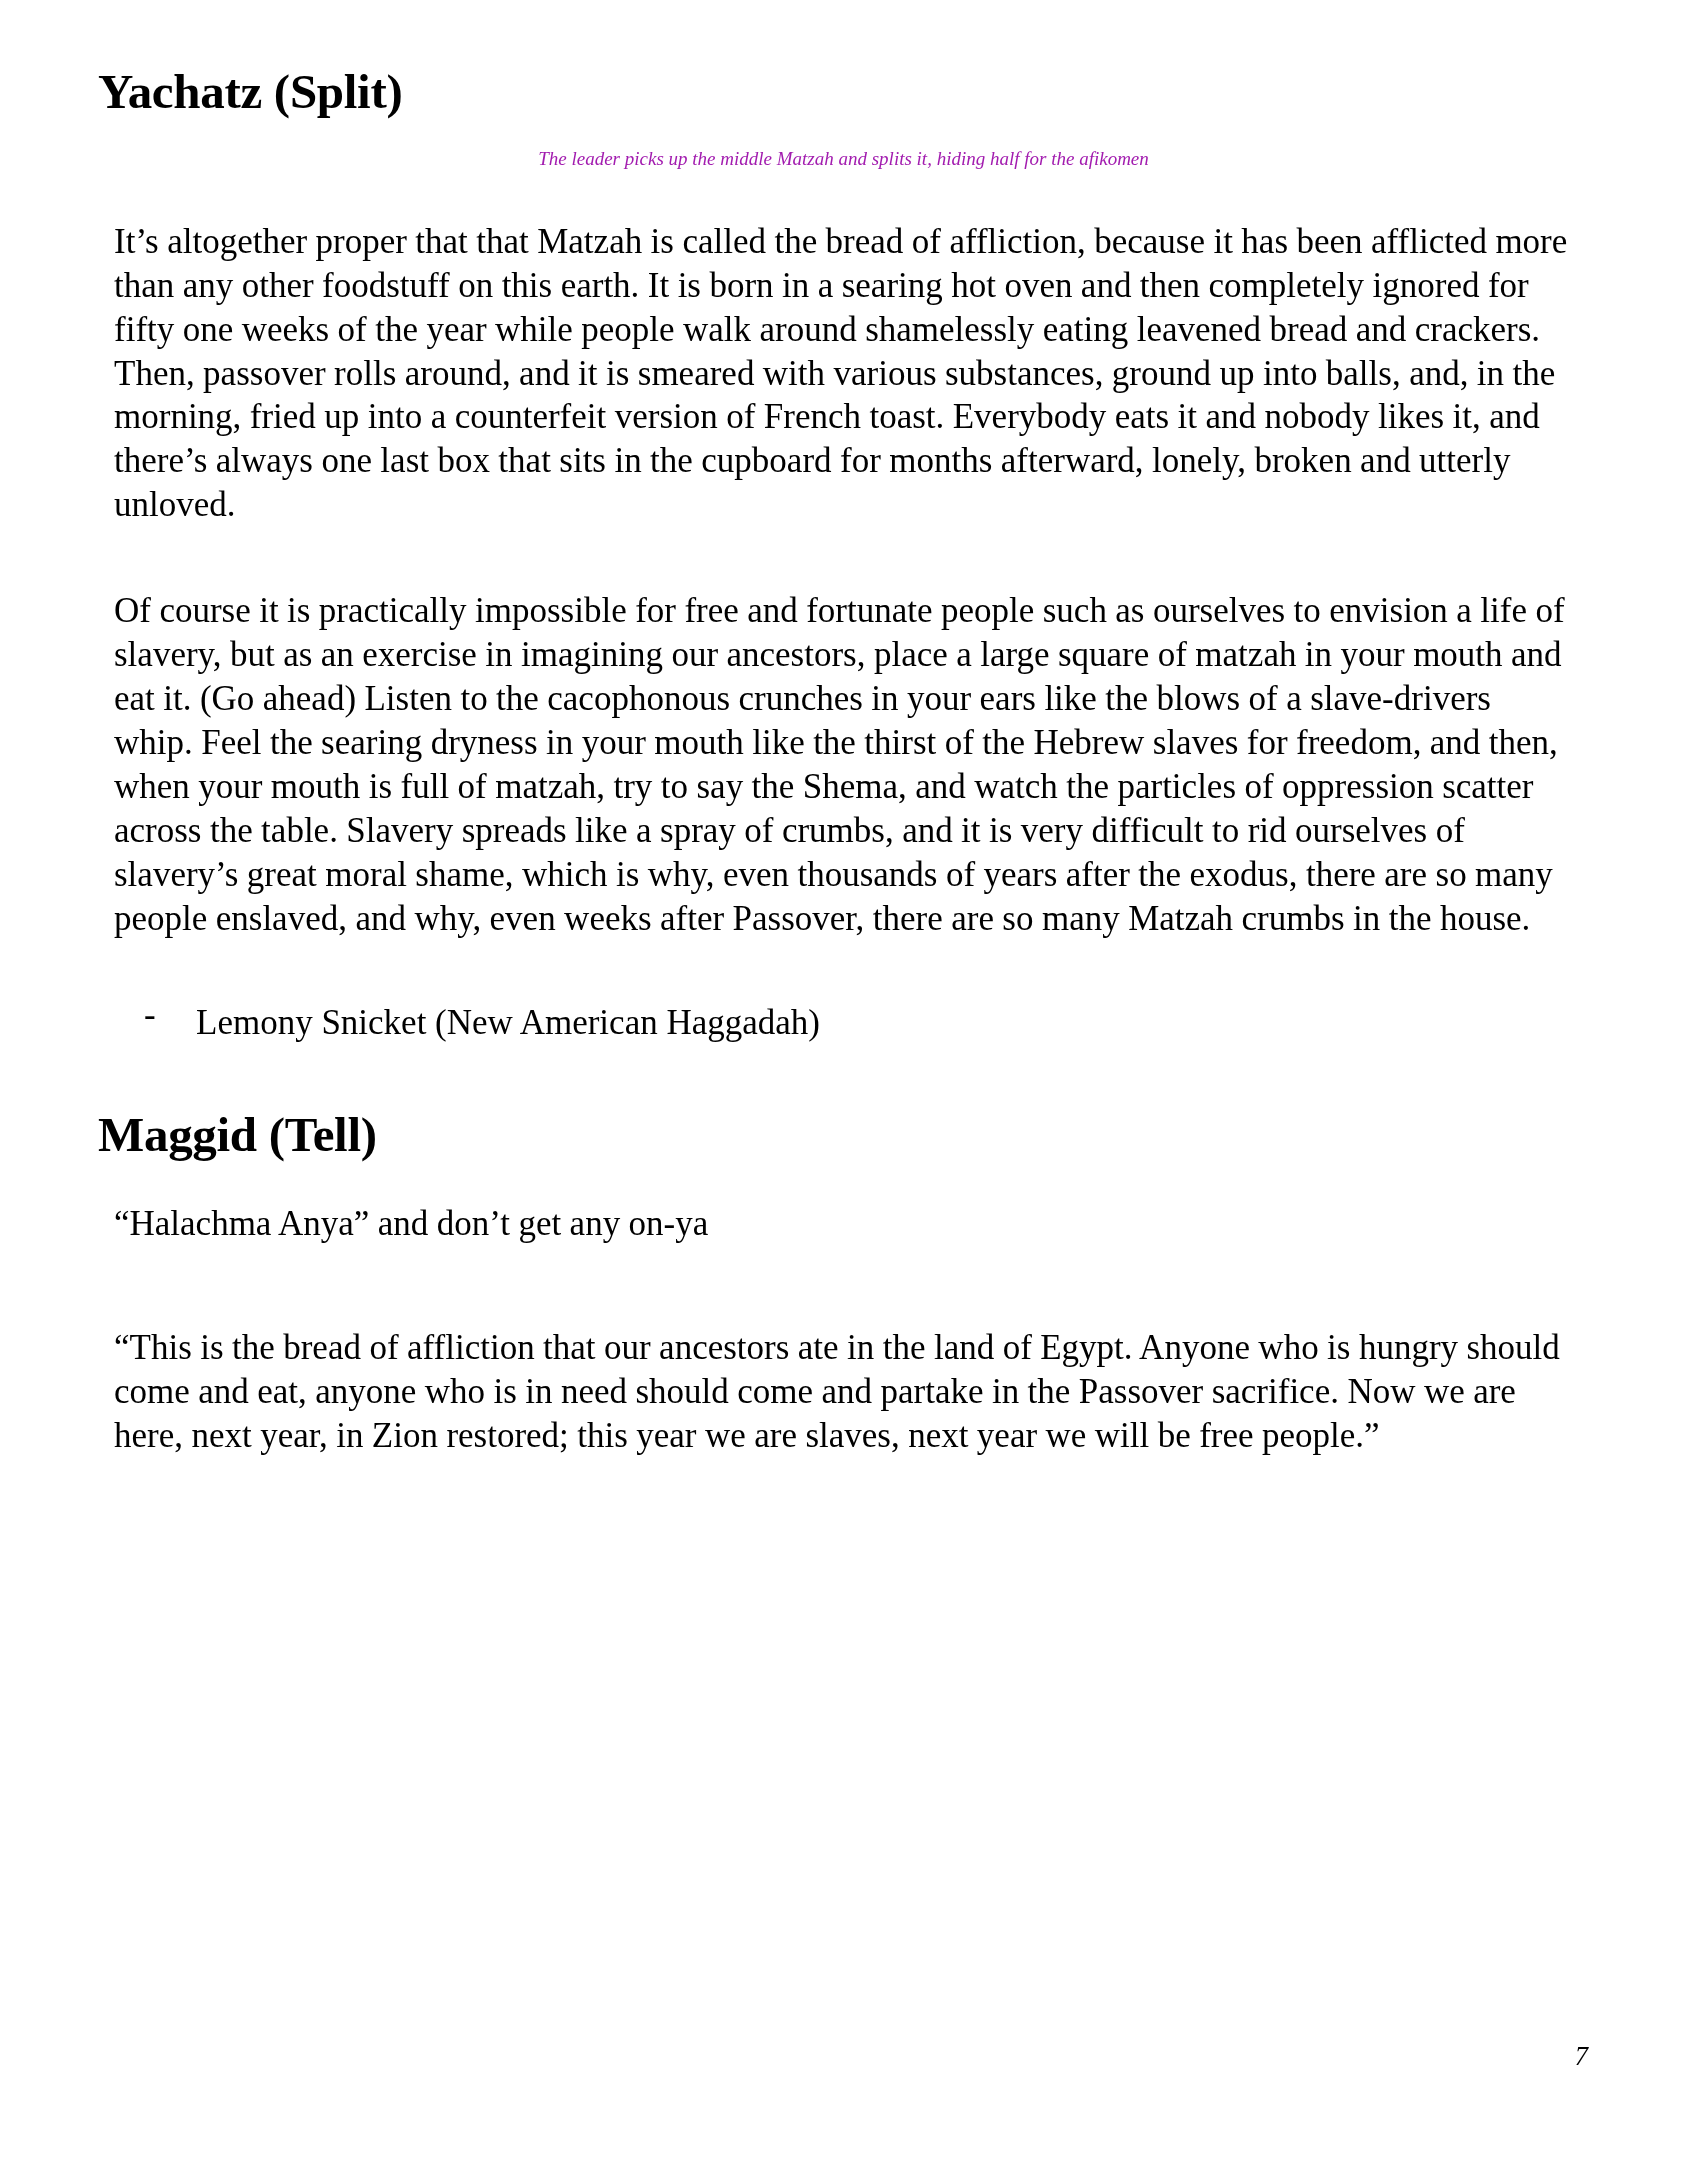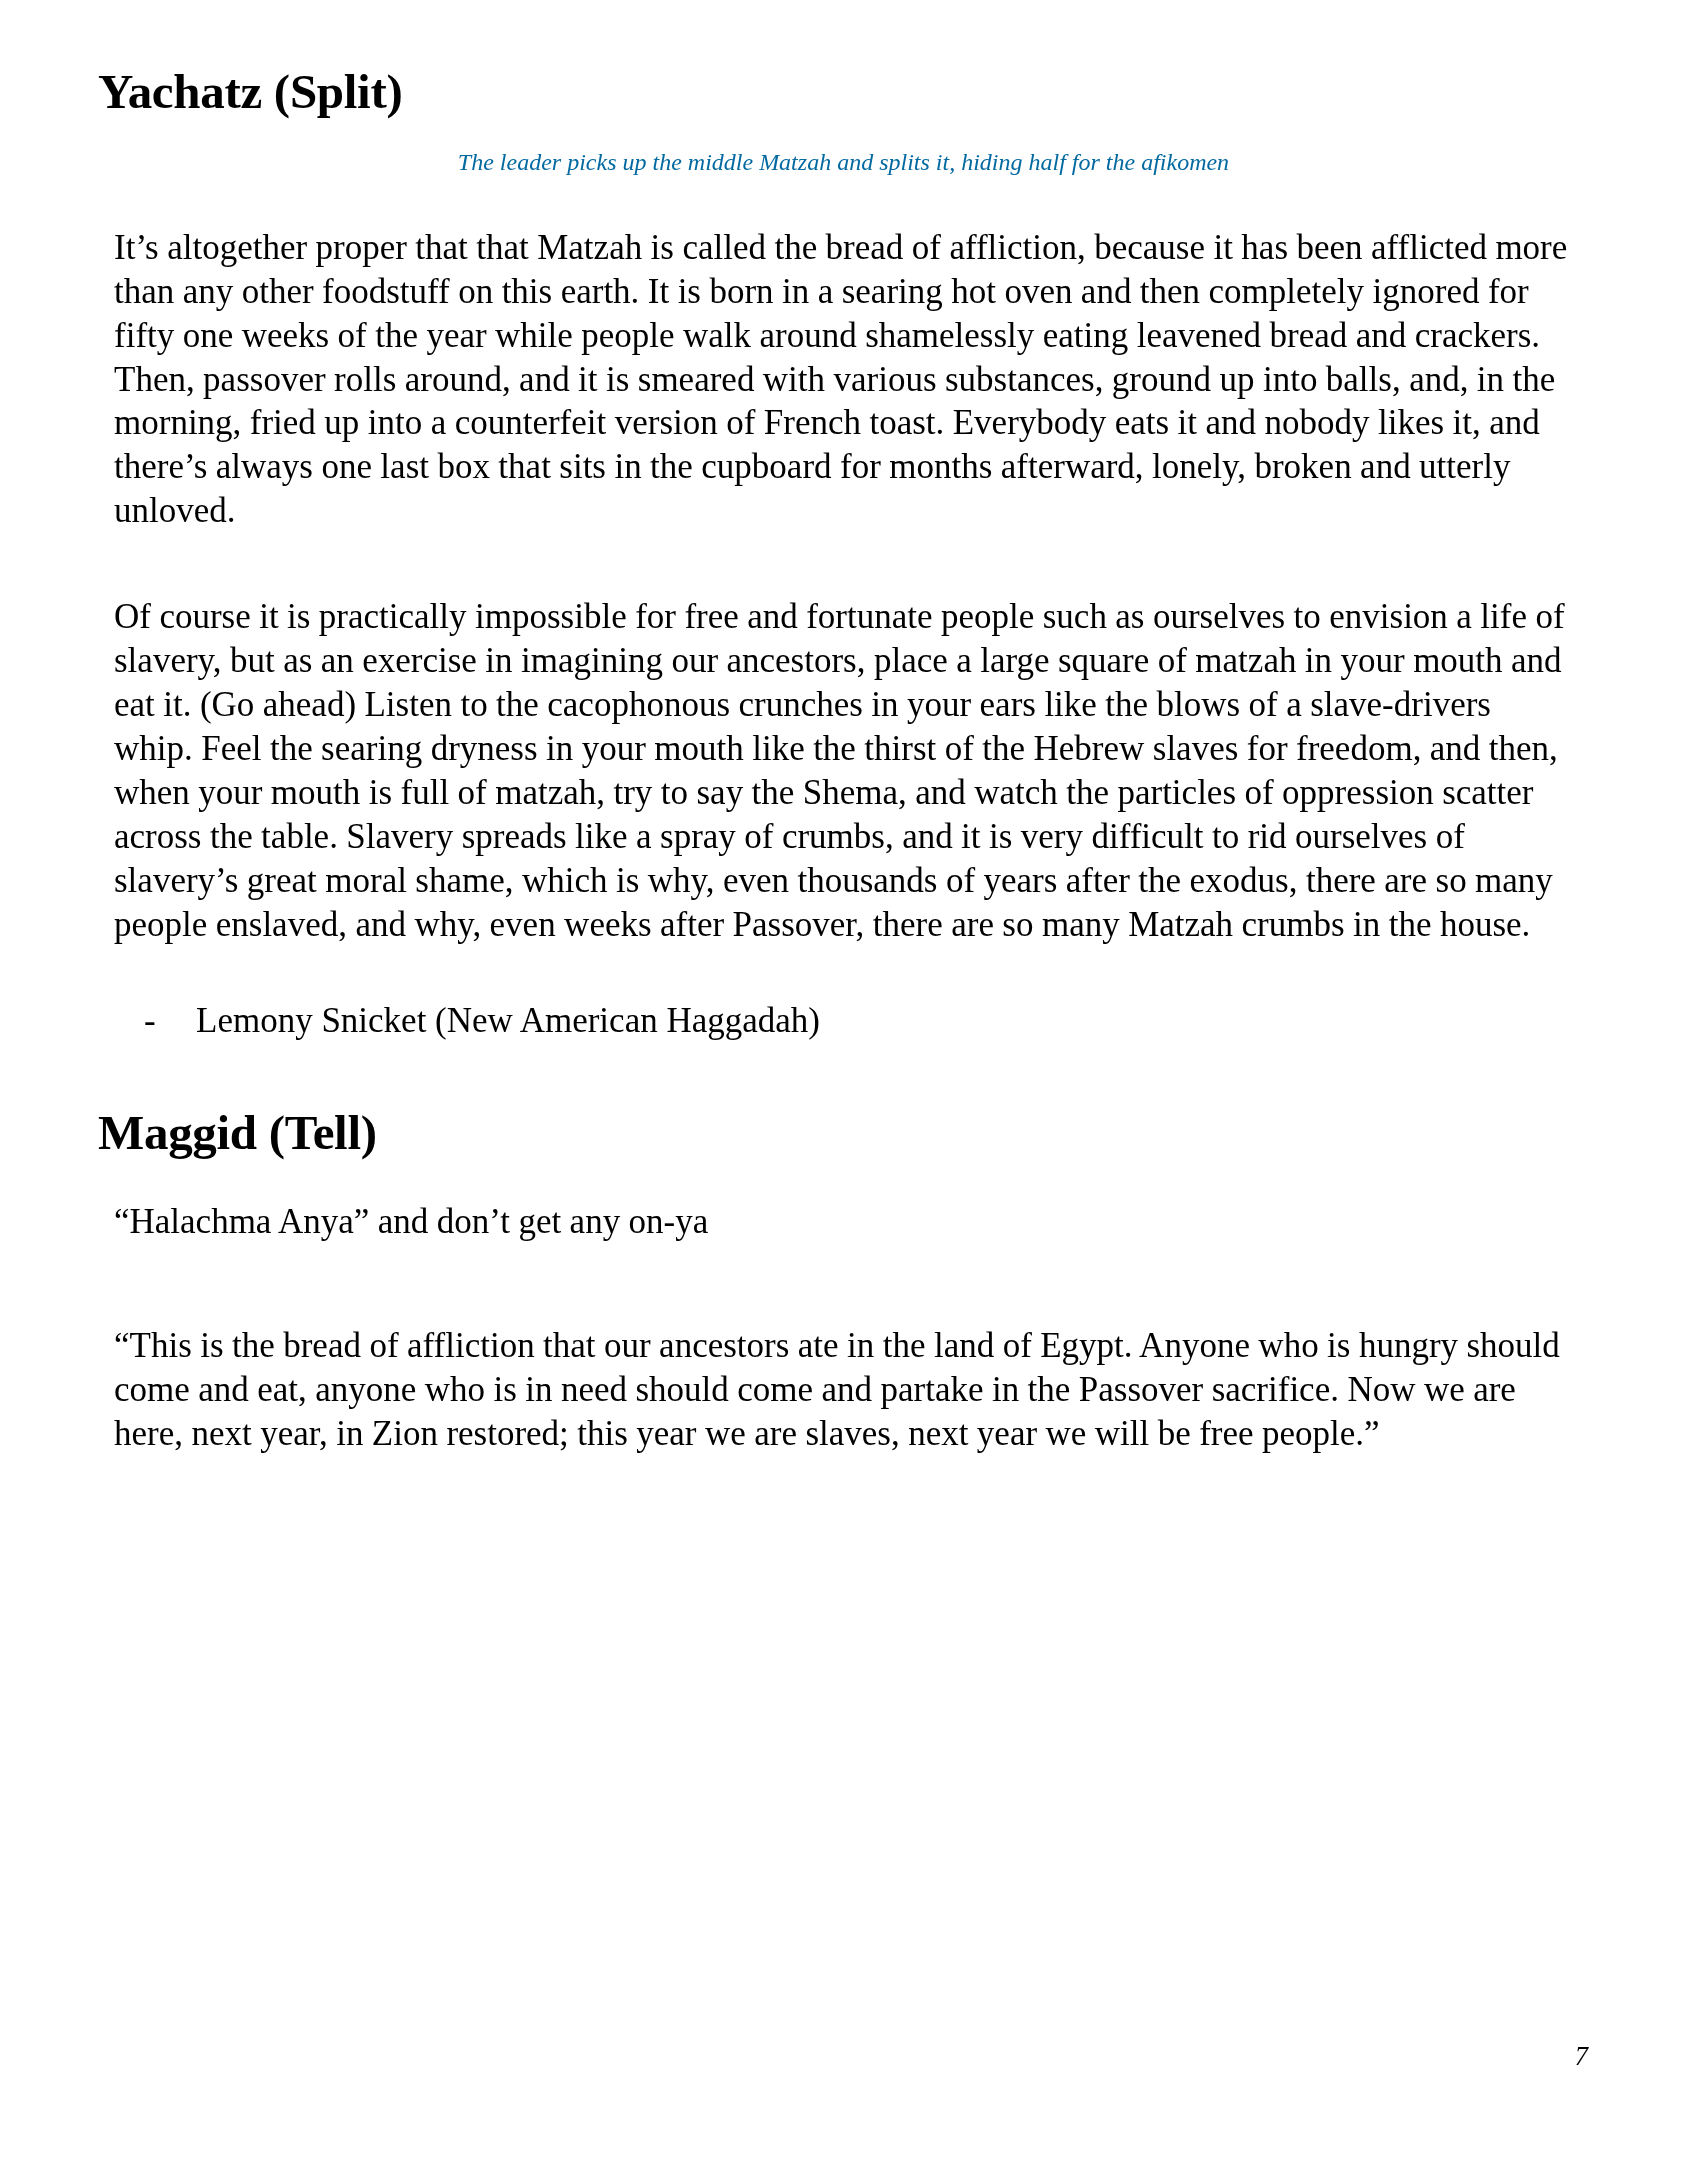--- a/index.html
+++ b/index.html
@@ -33,26 +33,26 @@
     font-size: 49px;
     line-height: 1.06;
     letter-spacing: -0.3px;
     margin: 0;
     padding: 0;
     color: #000;
   }
 
   .caption {
     font-style: italic;
-    font-size: 24px;
+    font-size: 19px;
     line-height: 1.2;
     text-align: center;
     margin: 0;
     padding: 0;
-    color: #0369a1;
+    color: #a21caf;
   }
 
   p.body-text {
     font-size: 35px;
     line-height: 1.255;
     margin: 16px;
     padding: 0;
     text-align: left;
     color: #000;
     word-spacing: -0.3px;
@@ -65,20 +65,21 @@
     color: #000;
   }
   .bullet-marker {
     width: 52px;
     flex: 0 0 52px;
     margin-left: 46px;
     text-align: left;
   }
   .bullet-text {
     flex: 1 1 auto;
+    margin-top: 8px;
   }
 
   sup.ordinal {
     font-size: 0.62em;
     vertical-align: super;
     line-height: 0;
   }
 
   .page-number {
     position: absolute;

